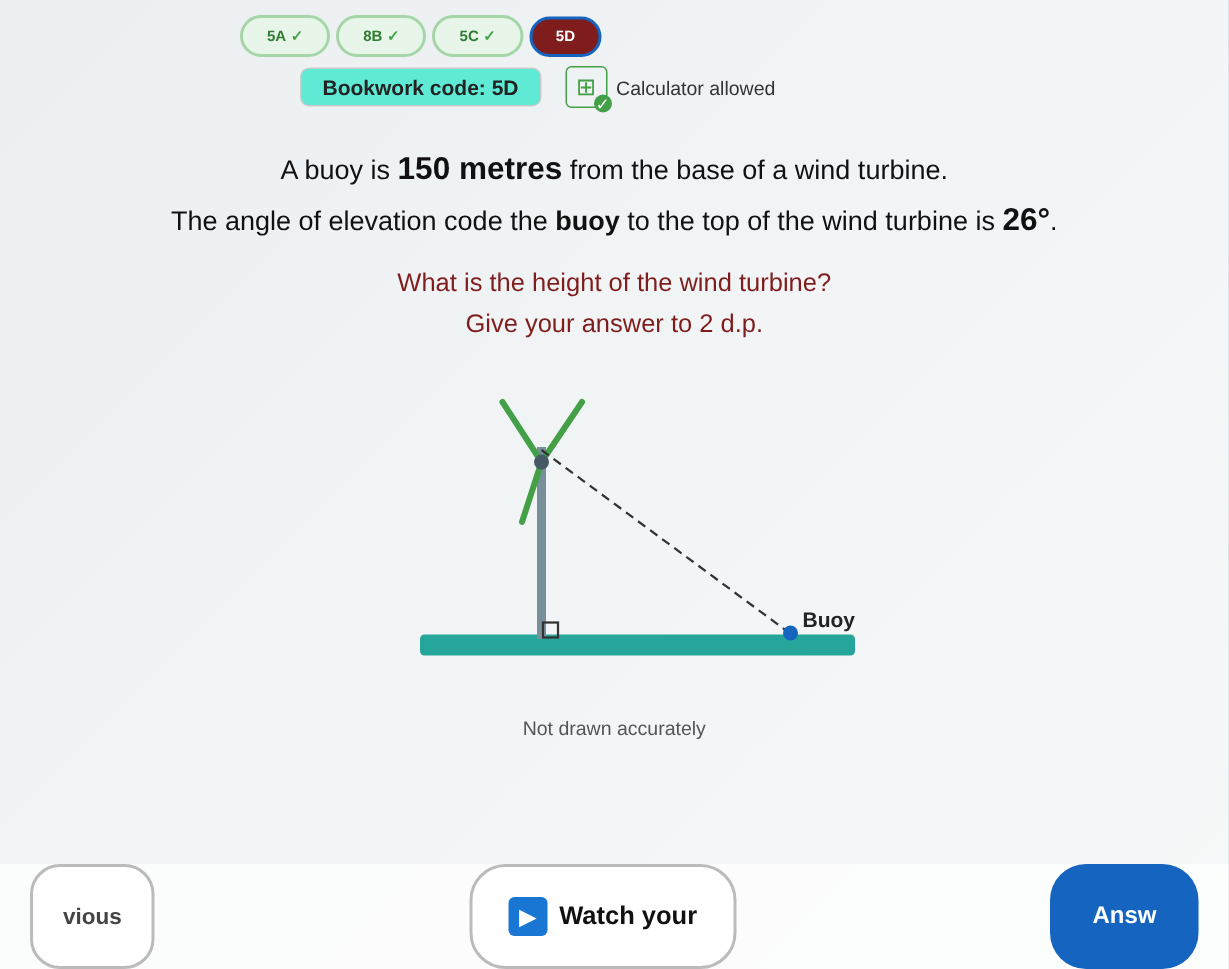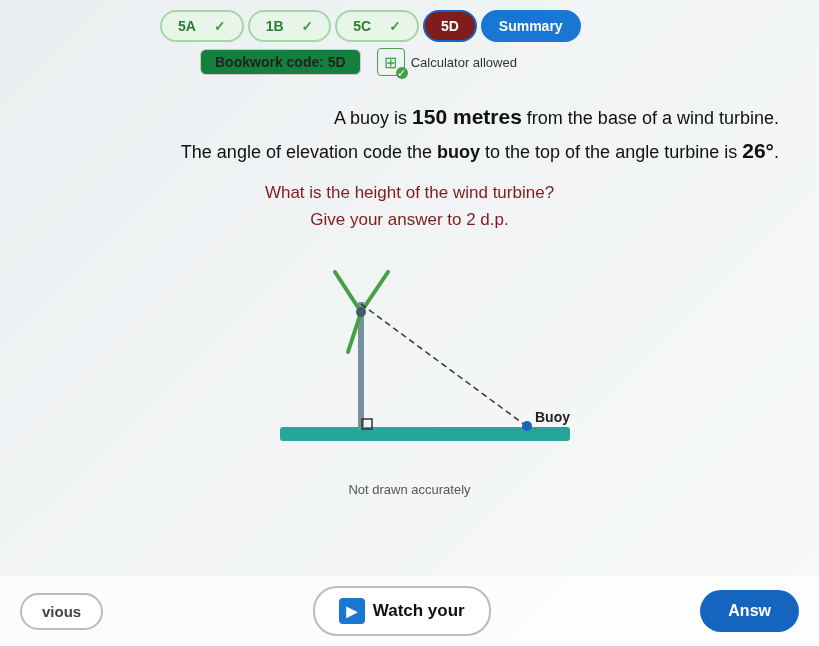--- a/index.html
+++ b/index.html
@@ -34,24 +34,24 @@
       display: flex;
       align-items: center;
       padding: 10px 20px 0 160px;
       gap: 4px;
       background: transparent;
     }
 
     .tab {
       display: flex;
       align-items: center;
-      gap: 18px;
+      gap: 3px;
       padding: 6px 16px;
       border-radius: 20px;
-      font-size: 14px;
+      font-size: 10px;
       font-weight: 600;
       cursor: pointer;
       border: 2px solid transparent;
       text-align: right;
     }
 
     .tab-completed {
       background: #e8f5e9;
       color: #2e7d32;
       border-color: #a5d6a7;
@@ -76,21 +76,21 @@
 
     
     .bookwork-bar {
       display: flex;
       align-items: center;
       padding: 6px 20px 6px 200px;
       gap: 16px;
     }
 
     .bookwork-badge {
-      background: #15803d;
+      background: #5eead4;
       border: 1.5px solid #ccc;
       border-radius: 6px;
       padding: 4px 14px;
       font-size: 14px;
       font-weight: 600;
       color: #222;
     }
 
     .calculator-info {
       display: flex;
@@ -125,21 +125,21 @@
       width: 12px;
       height: 12px;
       display: flex;
       align-items: center;
       justify-content: center;
     }
 
     
     .problem-text {
       padding: 18px 40px 8px 40px;
-      text-align: right;
+      text-align: center;
       font-size: 18px;
       color: #111;
       line-height: 1.6;
     }
 
     .problem-text .highlight {
       font-weight: 900;
       font-size: 21px;
     }
 
@@ -178,21 +178,20 @@
 
     
     .bottom-bar {
       position: absolute;
       bottom: 0;
       left: 0;
       right: 0;
       height: 70px;
       background: rgba(255,255,255,0.7);
       display: flex;
-      align-items: center;
       justify-content: space-between;
       padding: 0 20px;
     }
 
     .prev-button {
       background: white;
       border: 2px solid #bbb;
       border-radius: 20px;
       padding: 8px 20px;
       font-size: 15px;
@@ -243,49 +242,46 @@
 
 <div class="bg-overlay"></div>
 <div class="main-card">
 
   <div class="tab-bar">
     <div class="tab tab-completed">
       <span>5A</span>
       <span class="check-icon">✓</span>
     </div>
     <div class="tab tab-completed">
-      <span>1B</span>
+      <span>8B</span>
       <span class="check-icon">✓</span>
     </div>
     <div class="tab tab-completed">
       <span>5C</span>
       <span class="check-icon">✓</span>
     </div>
     <div class="tab tab-active">
       <span>5D</span>
-    </div>
-    <div class="tab tab-summary">
-      <span>Summary</span>
     </div>
   </div>
 
   <div class="bookwork-bar">
     <div class="bookwork-badge">Bookwork code: 5D</div>
     <div class="calculator-info">
       <div class="calc-icon">⊞</div>
       <span>Calculator allowed</span>
     </div>
   </div>
 
   <div class="problem-text">
     <div>
       <span>A buoy is </span><span class="highlight">150 metres</span><span> from the base of a wind turbine.</span>
     </div>
     <div>
-      <span>The angle of elevation code the </span><span class="bold-word">buoy</span><span> to the top of the angle turbine is </span><span class="highlight">26°</span><span>.</span>
+      <span>The angle of elevation code the </span><span class="bold-word">buoy</span><span> to the top of the wind turbine is </span><span class="highlight">26°</span><span>.</span>
     </div>
   </div>
 
   <div class="question-text">
     <div>What is the height of the wind turbine?</div>
     <div>Give your answer to 2 d.p.</div>
   </div>
 
   <div class="diagram-area">
     <div class="diagram-svg-wrap">

